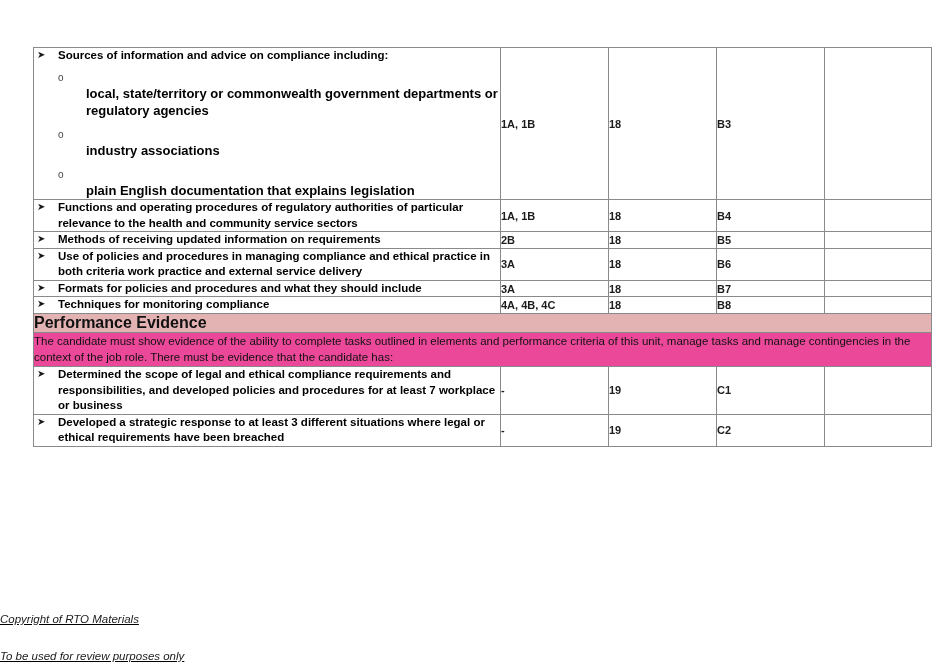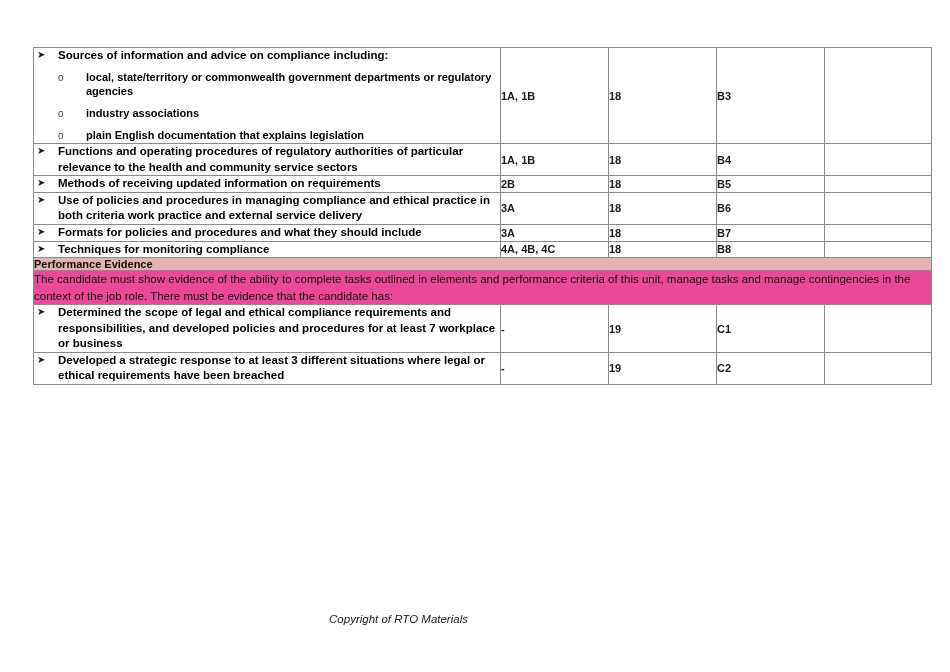--- a/index.html
+++ b/index.html
@@ -91,59 +91,60 @@
     flex: 0 0 auto;
     width: 28px;
     margin-left: 24px;
     font-family: "Liberation Sans", sans-serif;
     font-size: 10px;
     line-height: 1.5;
     color: #444444;
     box-sizing: border-box;
   }
   .sub-bullet .bullet-text {
-    font-size: 11px;
+    font-size: 13px;
     line-height: 1.36;
+    margin-top: 15px;
   }
 
   
   .center-cell {
     font-size: 11px;
     font-weight: 600;
     color: #1c1c1c;
     padding: 4px 2px;
   }
   .blank-cell { }
 
   
   td.section-band {
     background: #e3b3b3;
     padding: 7px 8px 8px 8px;
     font-weight: bold;
-    font-size: 11px;
+    font-size: 16px;
     color: #111111;
     border: 1px solid #8a8a8a;
   }
 
   td.section-note {
     background: #ec4899;
     padding: 7px 8px 8px 8px;
     font-size: 11.5px;
     line-height: 1.45;
     color: #111111;
     border: 1px solid #8a8a8a;
   }
 
   
   .footer {
     position: absolute;
     left: 0;
     top: 612px;
     width: 797px;
-    text-align: center;
+    text-decoration: underline;
   }
   .footer-line {
     font-style: italic;
     font-size: 11.5px;
     color: #1a1a1a;
     line-height: 1.3;
   }
   .footer-line.second {
     margin-top: 22px;
   }
@@ -285,15 +286,16 @@
         <td class="center-cell">19</td>
         <td class="center-cell">C2</td>
         <td class="center-cell blank-cell"></td>
       </tr>
 
     </tbody>
   </table>
 
   <div class="footer">
     <div class="footer-line">Copyright of RTO Materials</div>
+    <div class="footer-line second">To be used for review purposes only</div>
   </div>
 
 </div>
 
 </body></html>

